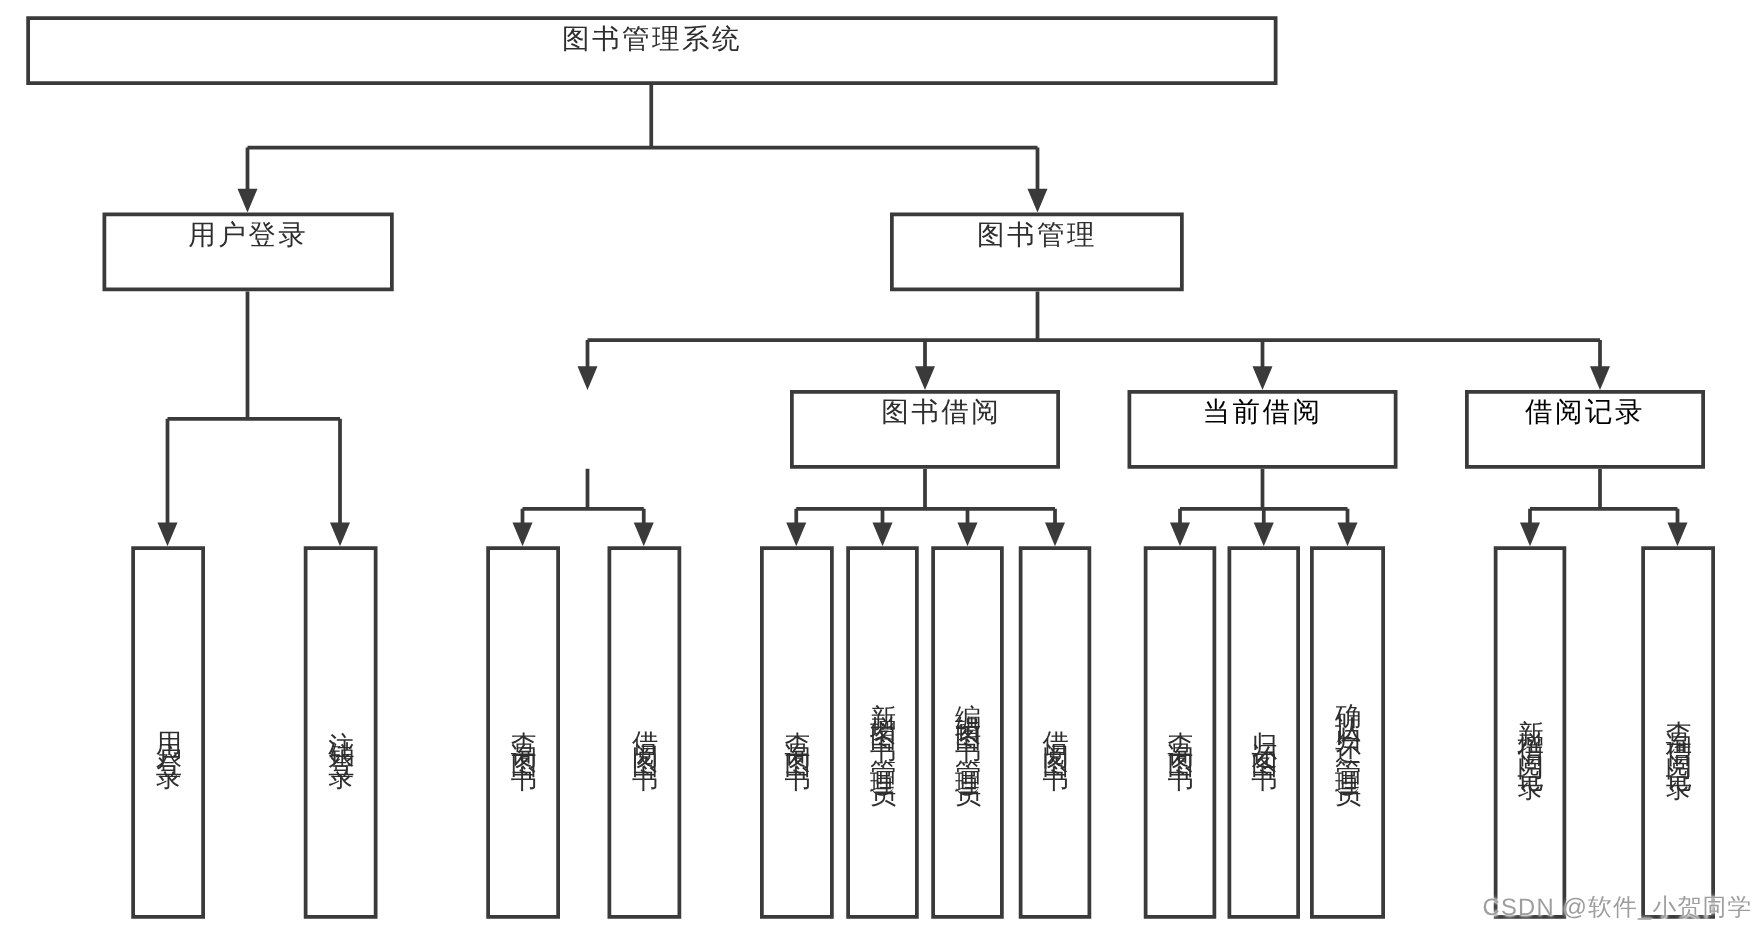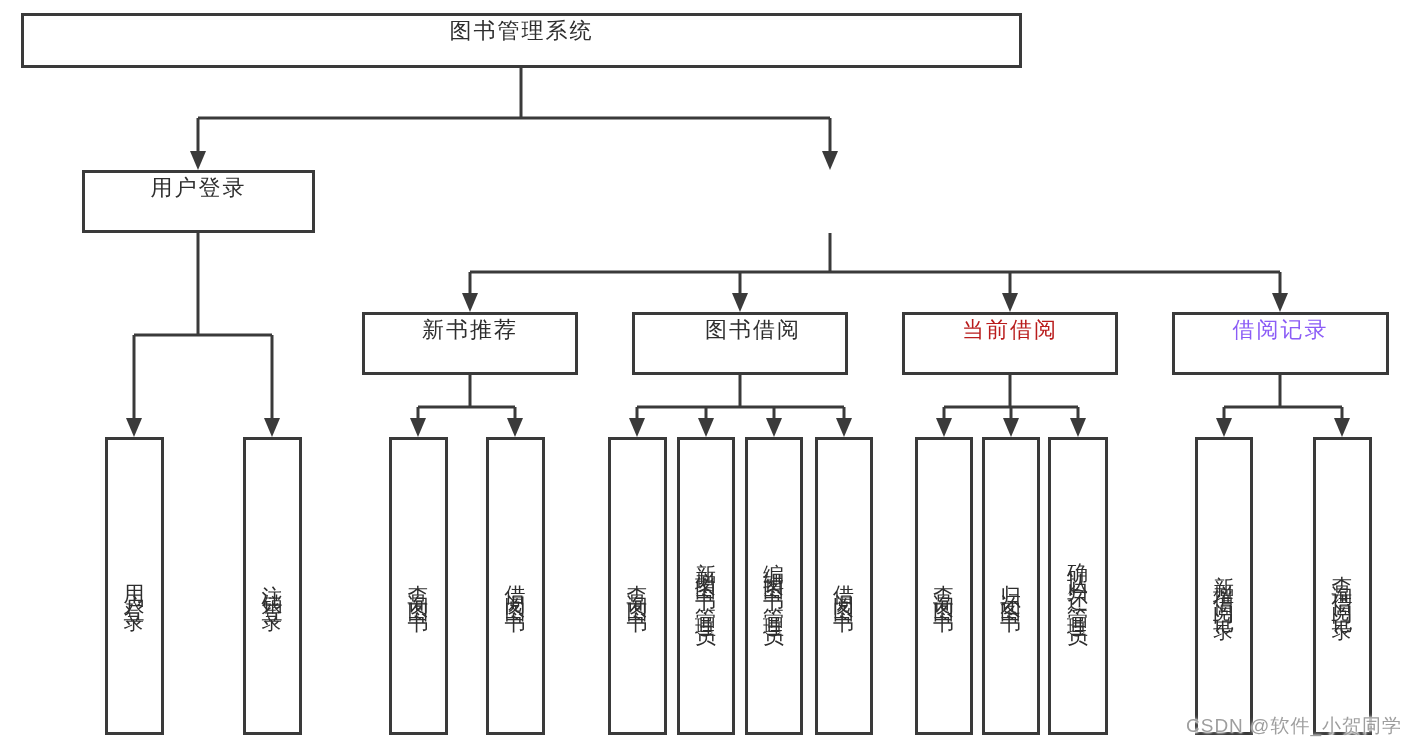--- a/index.html
+++ b/index.html
@@ -128,31 +128,31 @@
       <polygon points="1334,418 1350,418 1342,437" fill="#3a3a3a"></polygon>
     </svg>
 
   <div class="node node-h" style="left: 21px; top: 13px; width: 1001px; height: 55px; border-color: rgb(58, 58, 58); color: rgb(46, 46, 46);">
     <span>图书管理系统</span>
   </div>
 
   <div class="node node-h" style="left: 82px; top: 170px; width: 233px; height: 63px; border-color: rgb(58, 58, 58); color: rgb(46, 46, 46);">
     <span>用户登录</span>
   </div>
-
-  <div class="node node-h" style="left: 362px; top: 312px; width: 216px; height: 63px; border-color: rgb(58, 58, 58); color: rgb(46, 46, 46);">
-    <span>新书推荐</span>
-  </div>
+  <div class="node node-h" style="left: 712px; top: 170px; width: 235px; height: 63px; border-color: rgb(58, 58, 58); color: rgb(46, 46, 46);">
+    <span>图书管理</span>
+  </div>
+
   <div class="node node-h" style="left: 632px; top: 312px; width: 216px; height: 63px; border-color: rgb(58, 58, 58); color: rgb(46, 46, 46); padding-left: 26px;">
     <span>图书借阅</span>
   </div>
-  <div class="node node-h" style="left: 902px; top: 312px; width: 216px; height: 63px; border-color: rgb(58, 58, 58); color: #b91c1c;">
+  <div class="node node-h" style="left: 902px; top: 312px; width: 216px; height: 63px; border-color: rgb(58, 58, 58); color: #000000;">
     <span>当前借阅</span>
   </div>
-  <div class="node node-h" style="left: 1172px; top: 312px; width: 217px; height: 63px; border-color: rgb(58, 58, 58); color: #8b5cf6;">
+  <div class="node node-h" style="left: 1172px; top: 312px; width: 192px; height: 63px; border-color: rgb(58, 58, 58); color: #000000;">
     <span>借阅记录</span>
   </div>
 
   <div class="leaf" style="left: 105px; width: 59px; border-color: rgb(58, 58, 58); color: rgb(46, 46, 46);">
     <span class="vtext">用户登录</span>
   </div>
   <div class="leaf" style="left: 243px; width: 59px; border-color: rgb(58, 58, 58); color: rgb(46, 46, 46);">
     <span class="vtext">注销登录</span>
   </div>
 

